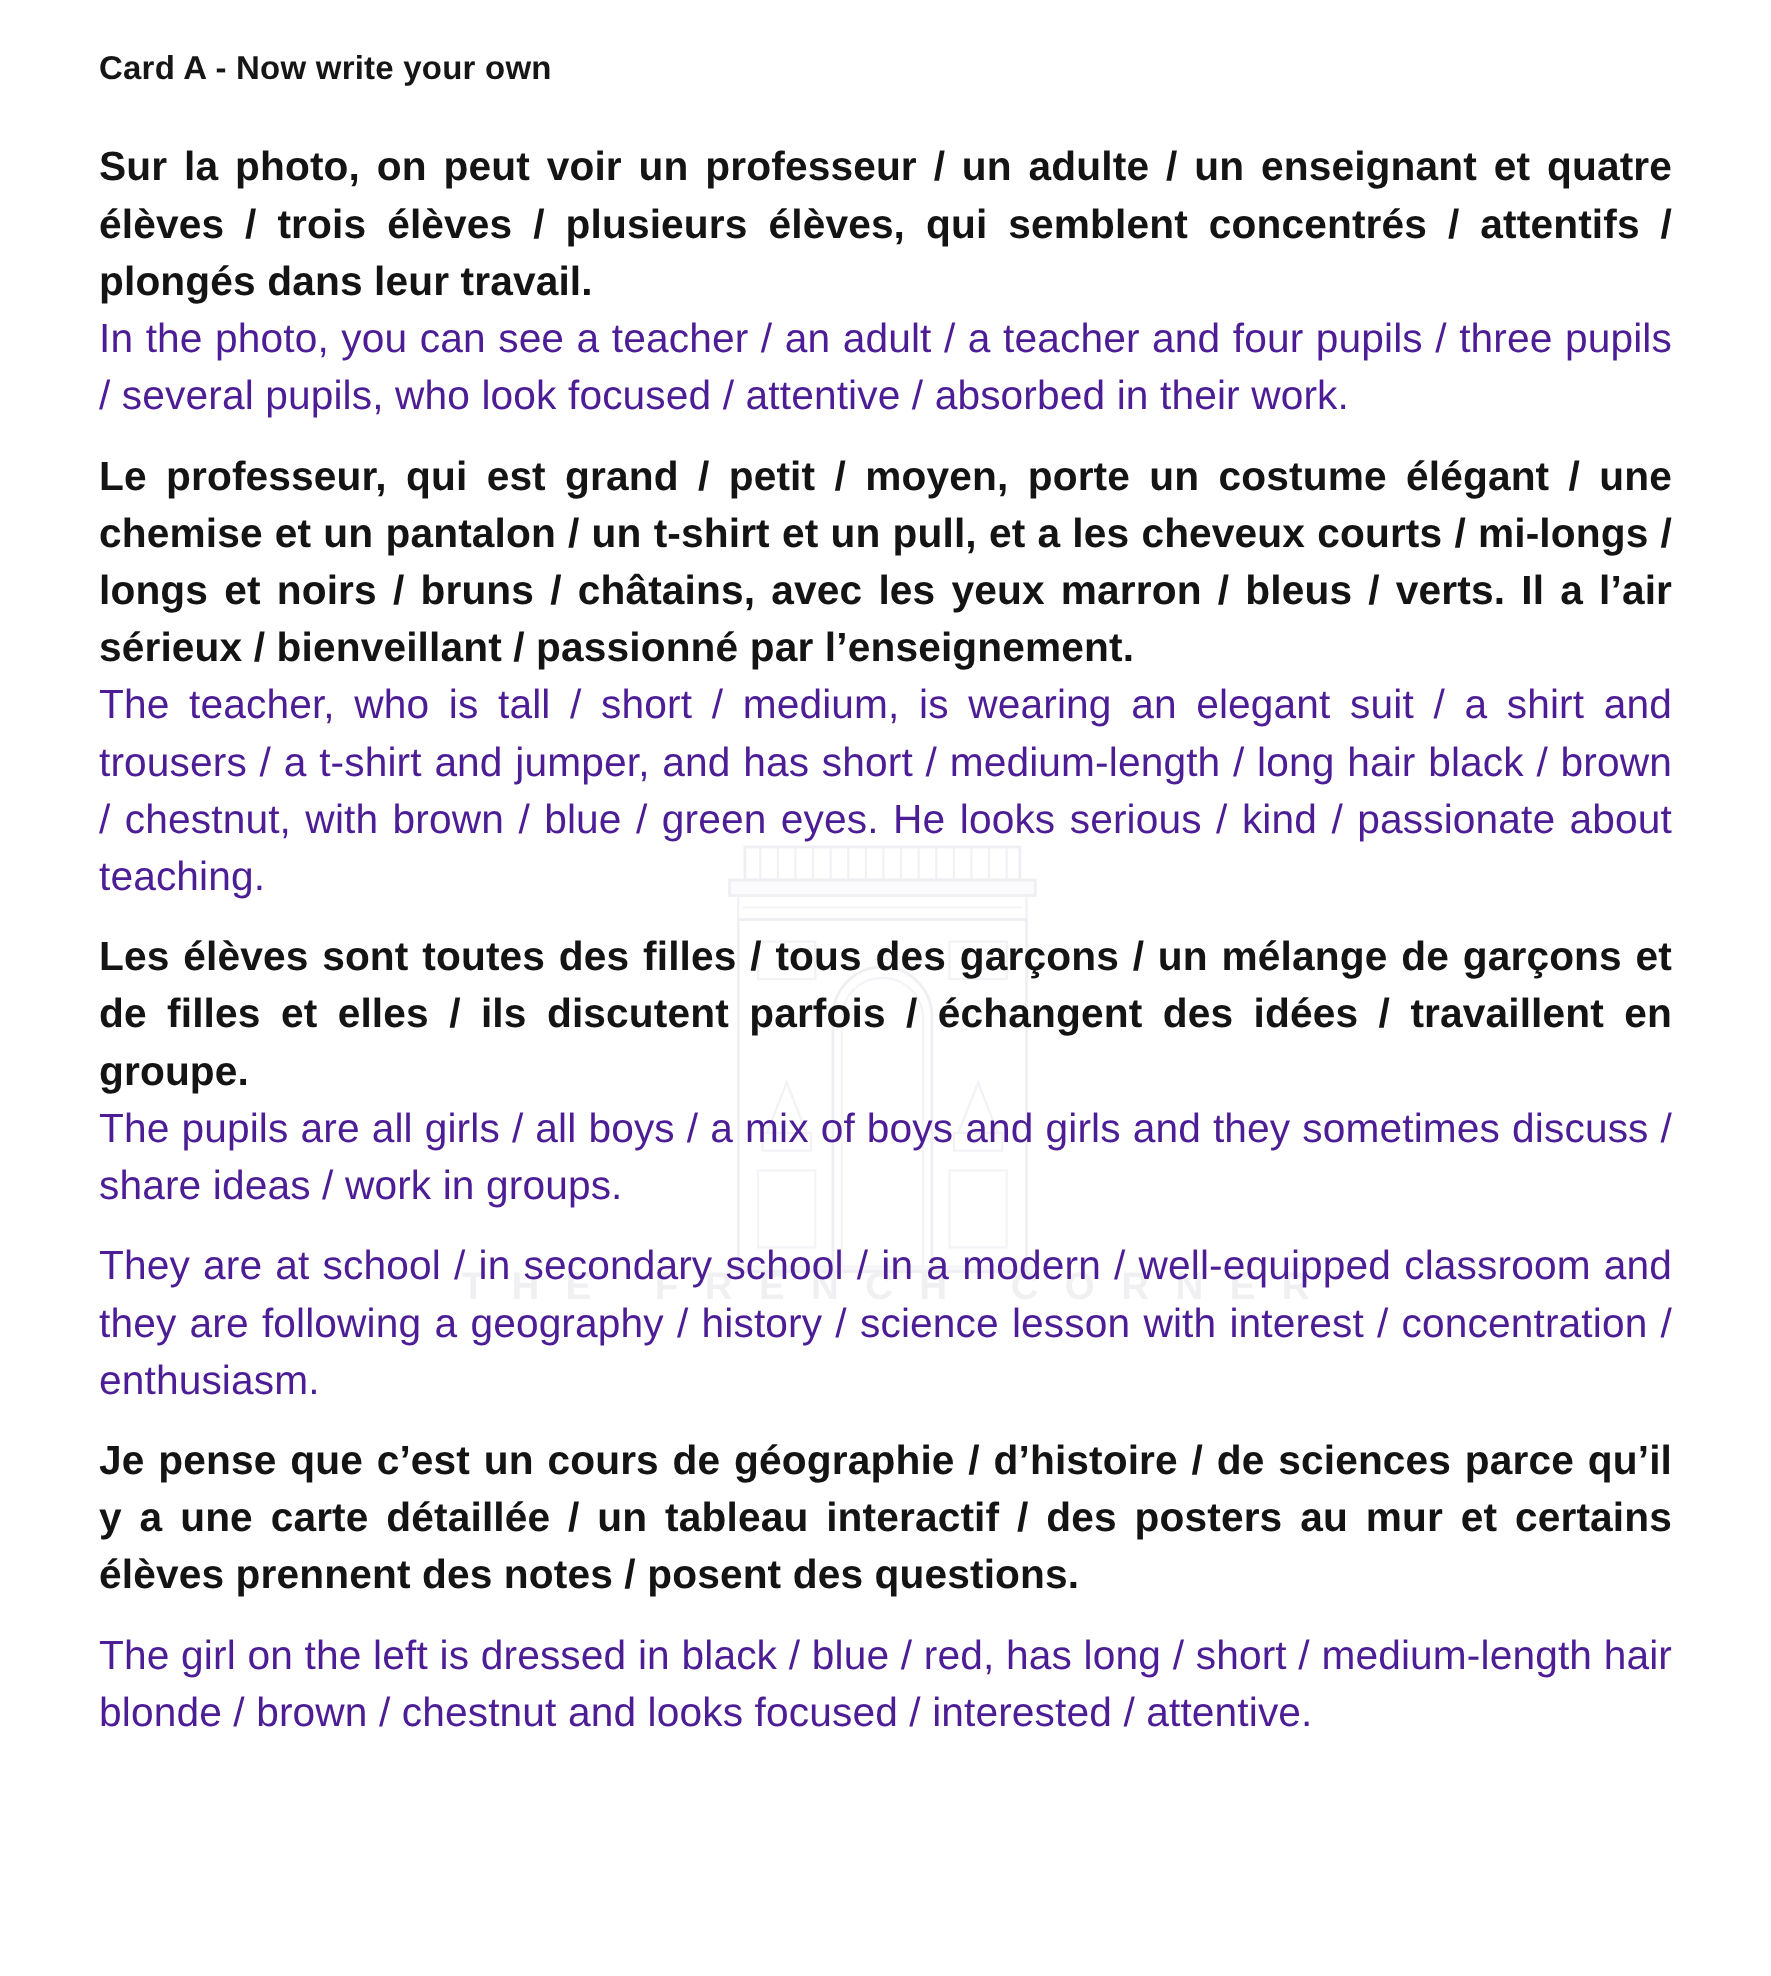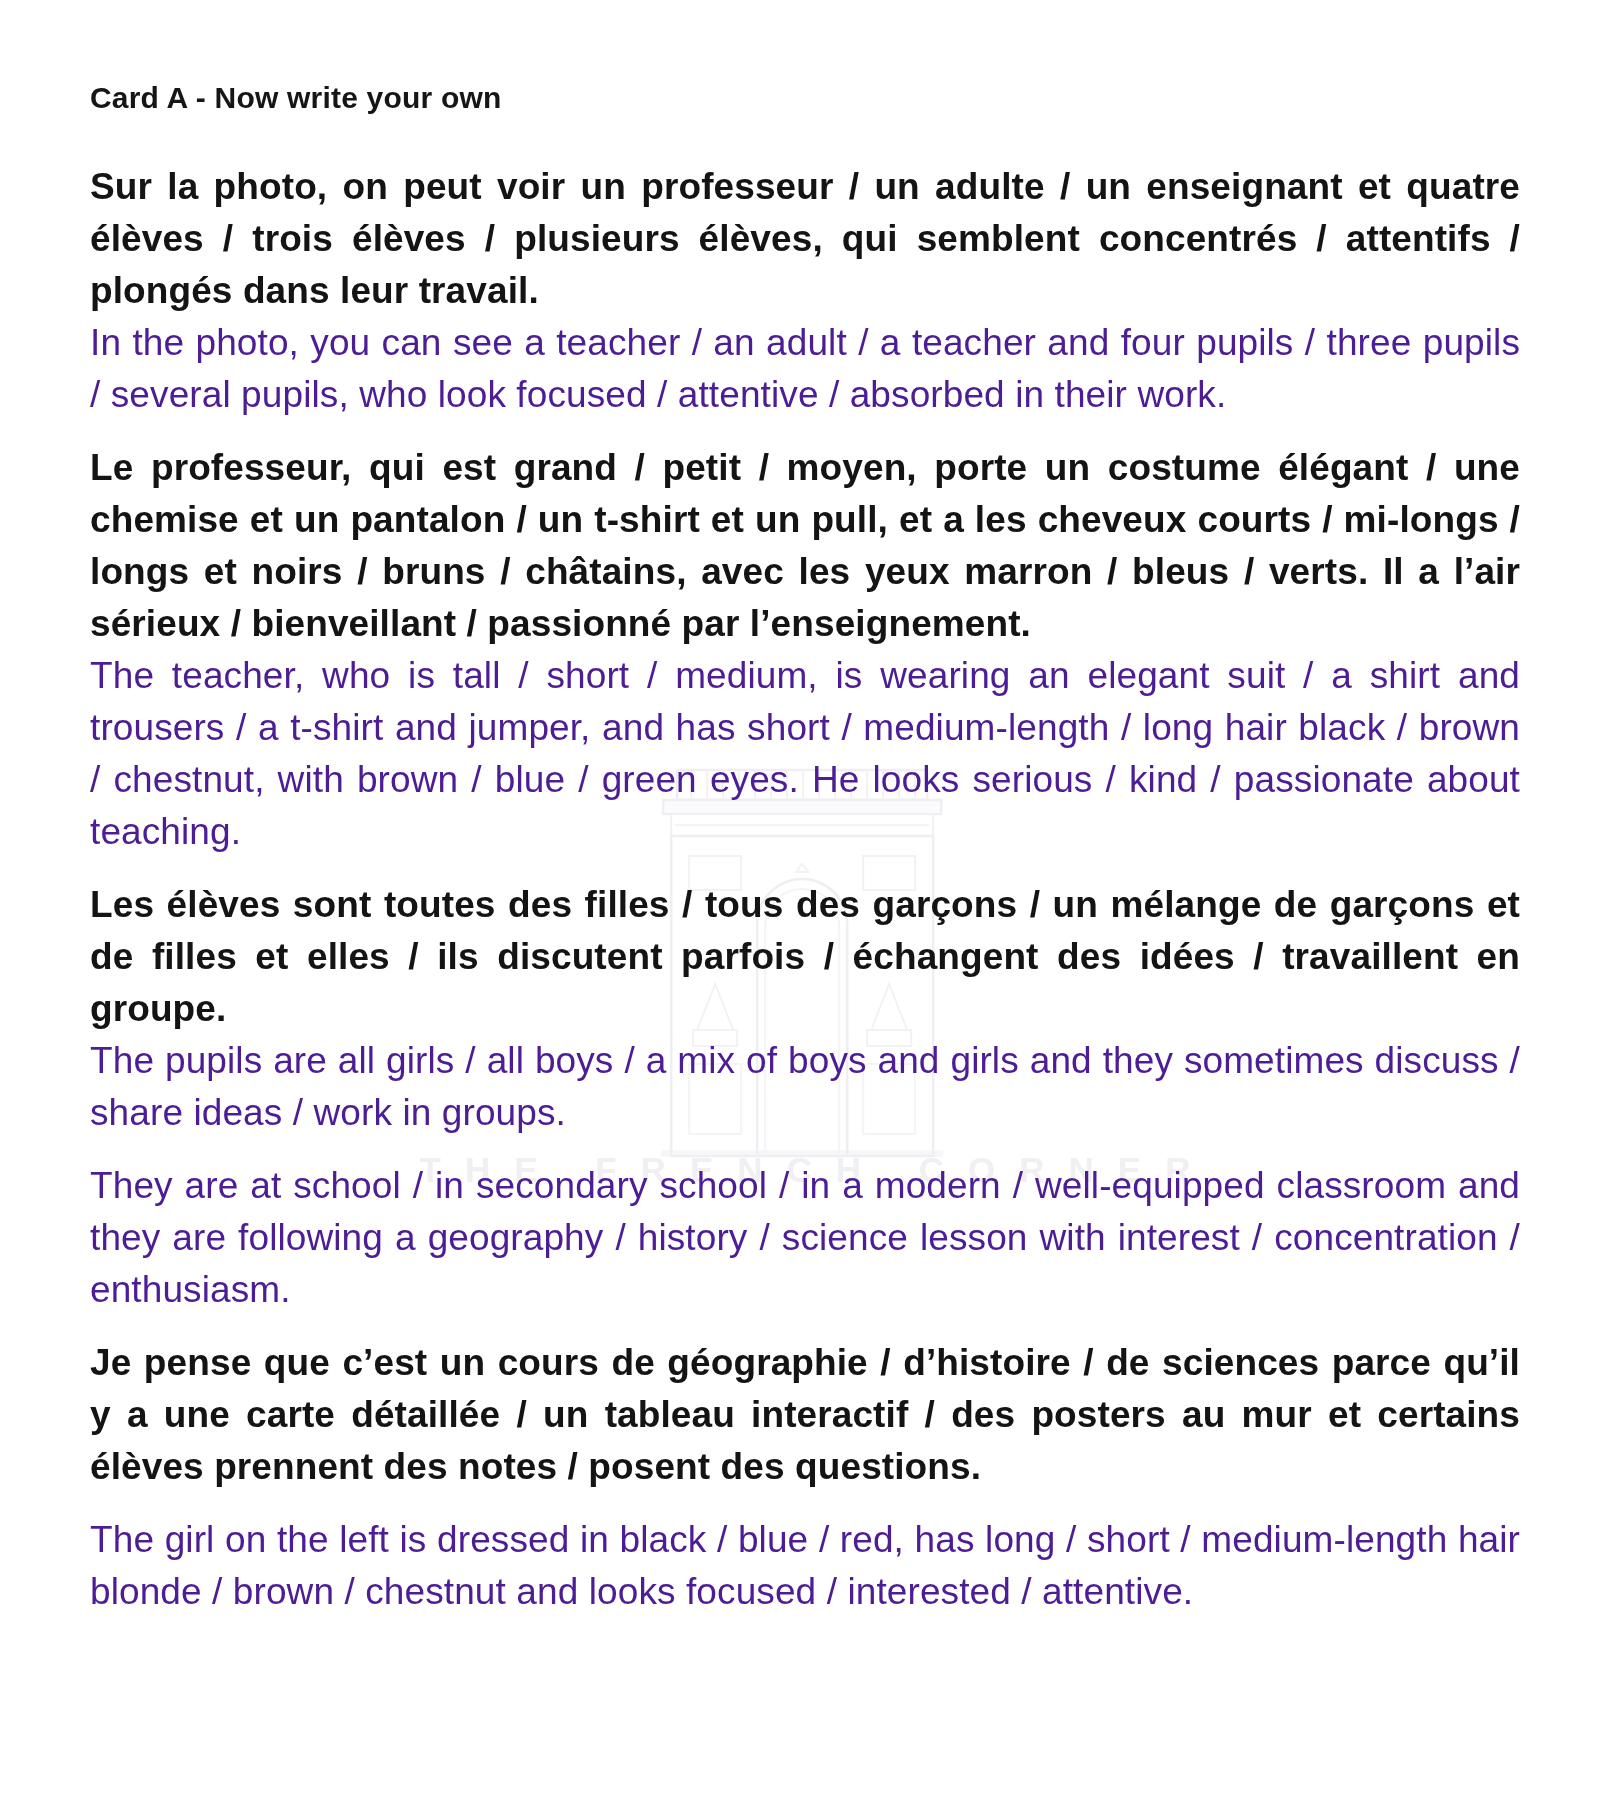--- a/index.html
+++ b/index.html
@@ -14,21 +14,20 @@
   }
   .page {
     position: relative;
     width: 100%;
     height: 100%;
     padding: 46px 90px 20px 90px;
   }
   .content {
     position: relative;
     z-index: 1;
-    margin-top: 35px;
   }
   .doc-title {
     font-size: 30px;
     font-weight: 700;
     color: #161616;
     letter-spacing: 0.2px;
     margin-bottom: 46px;
   }
   .para {
     text-align: justify;

